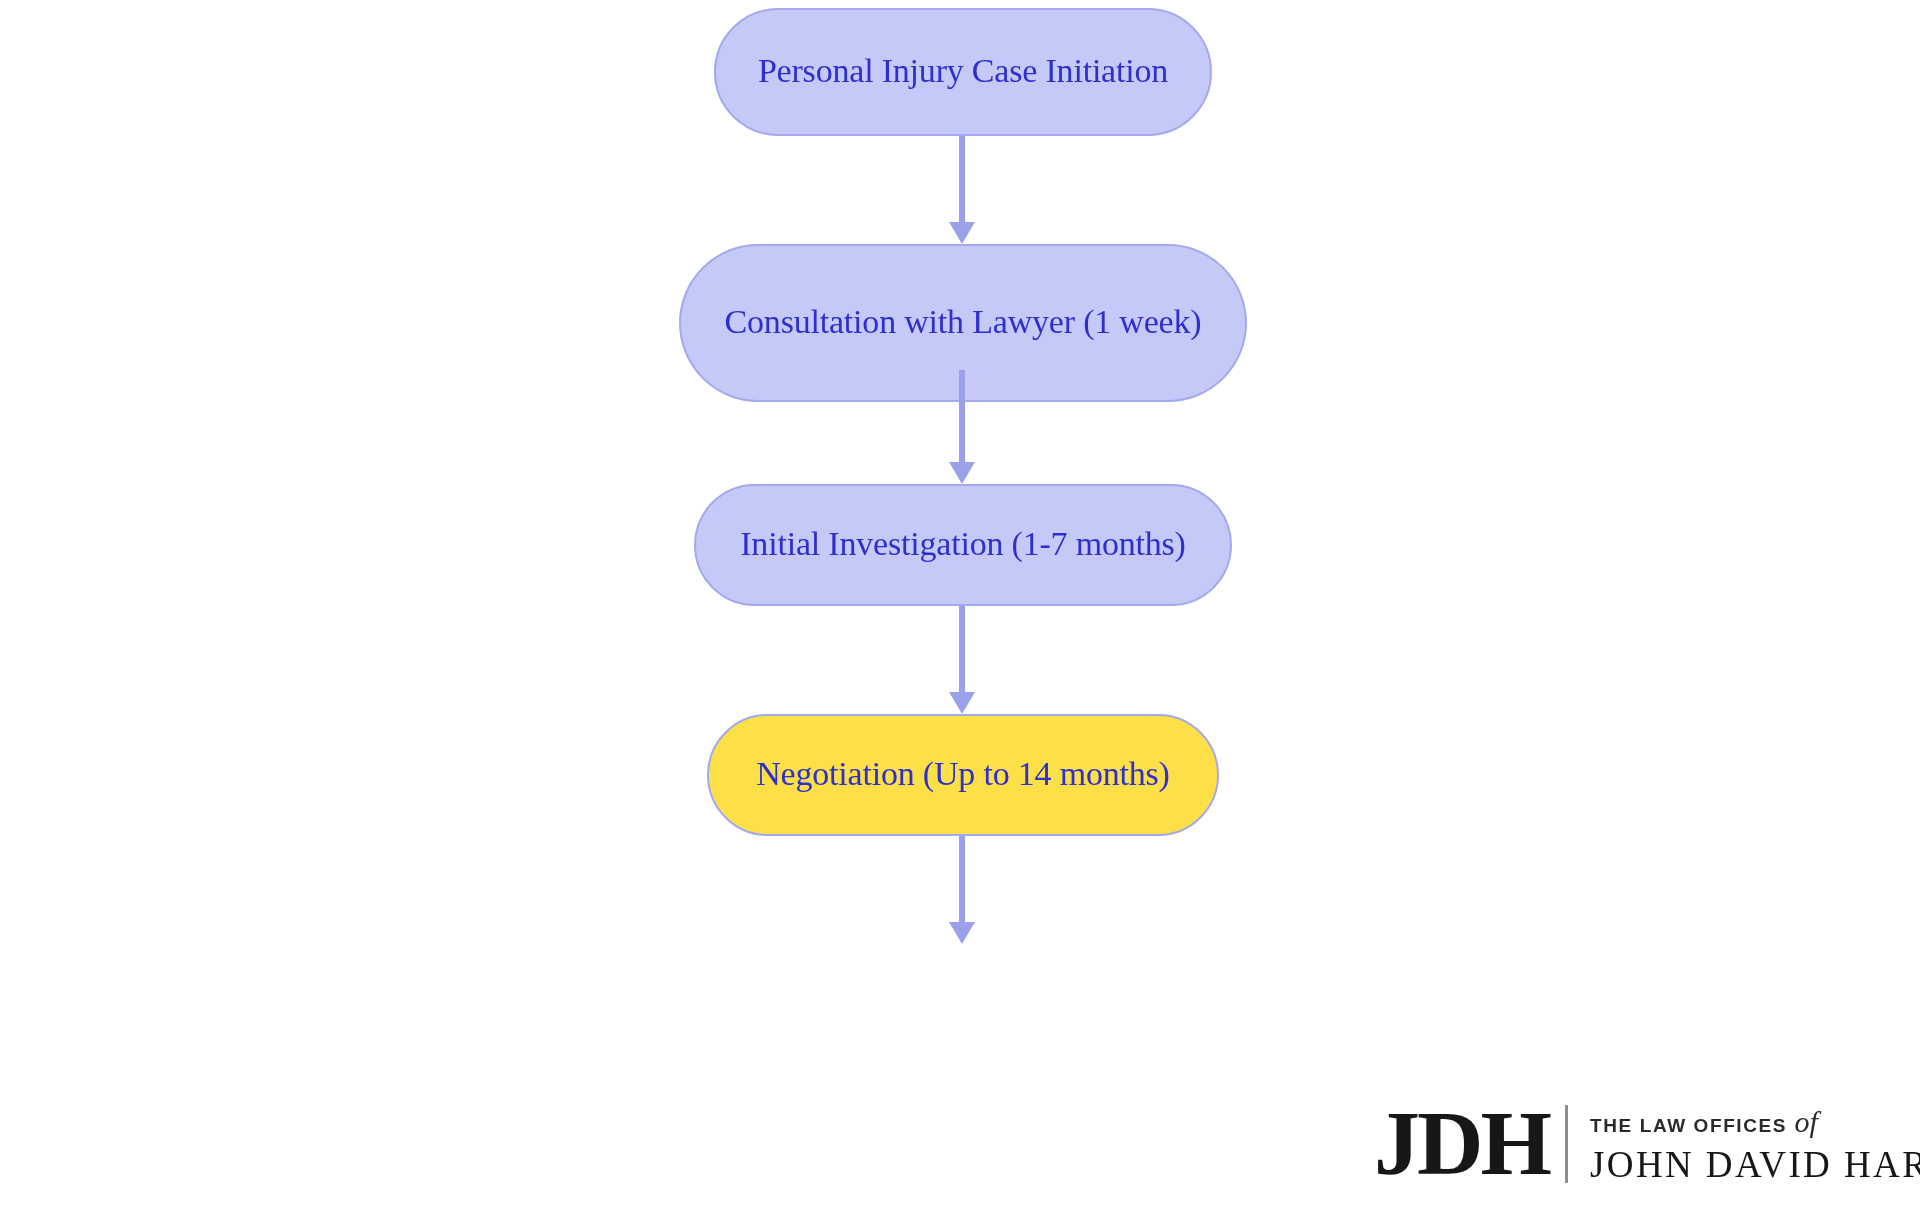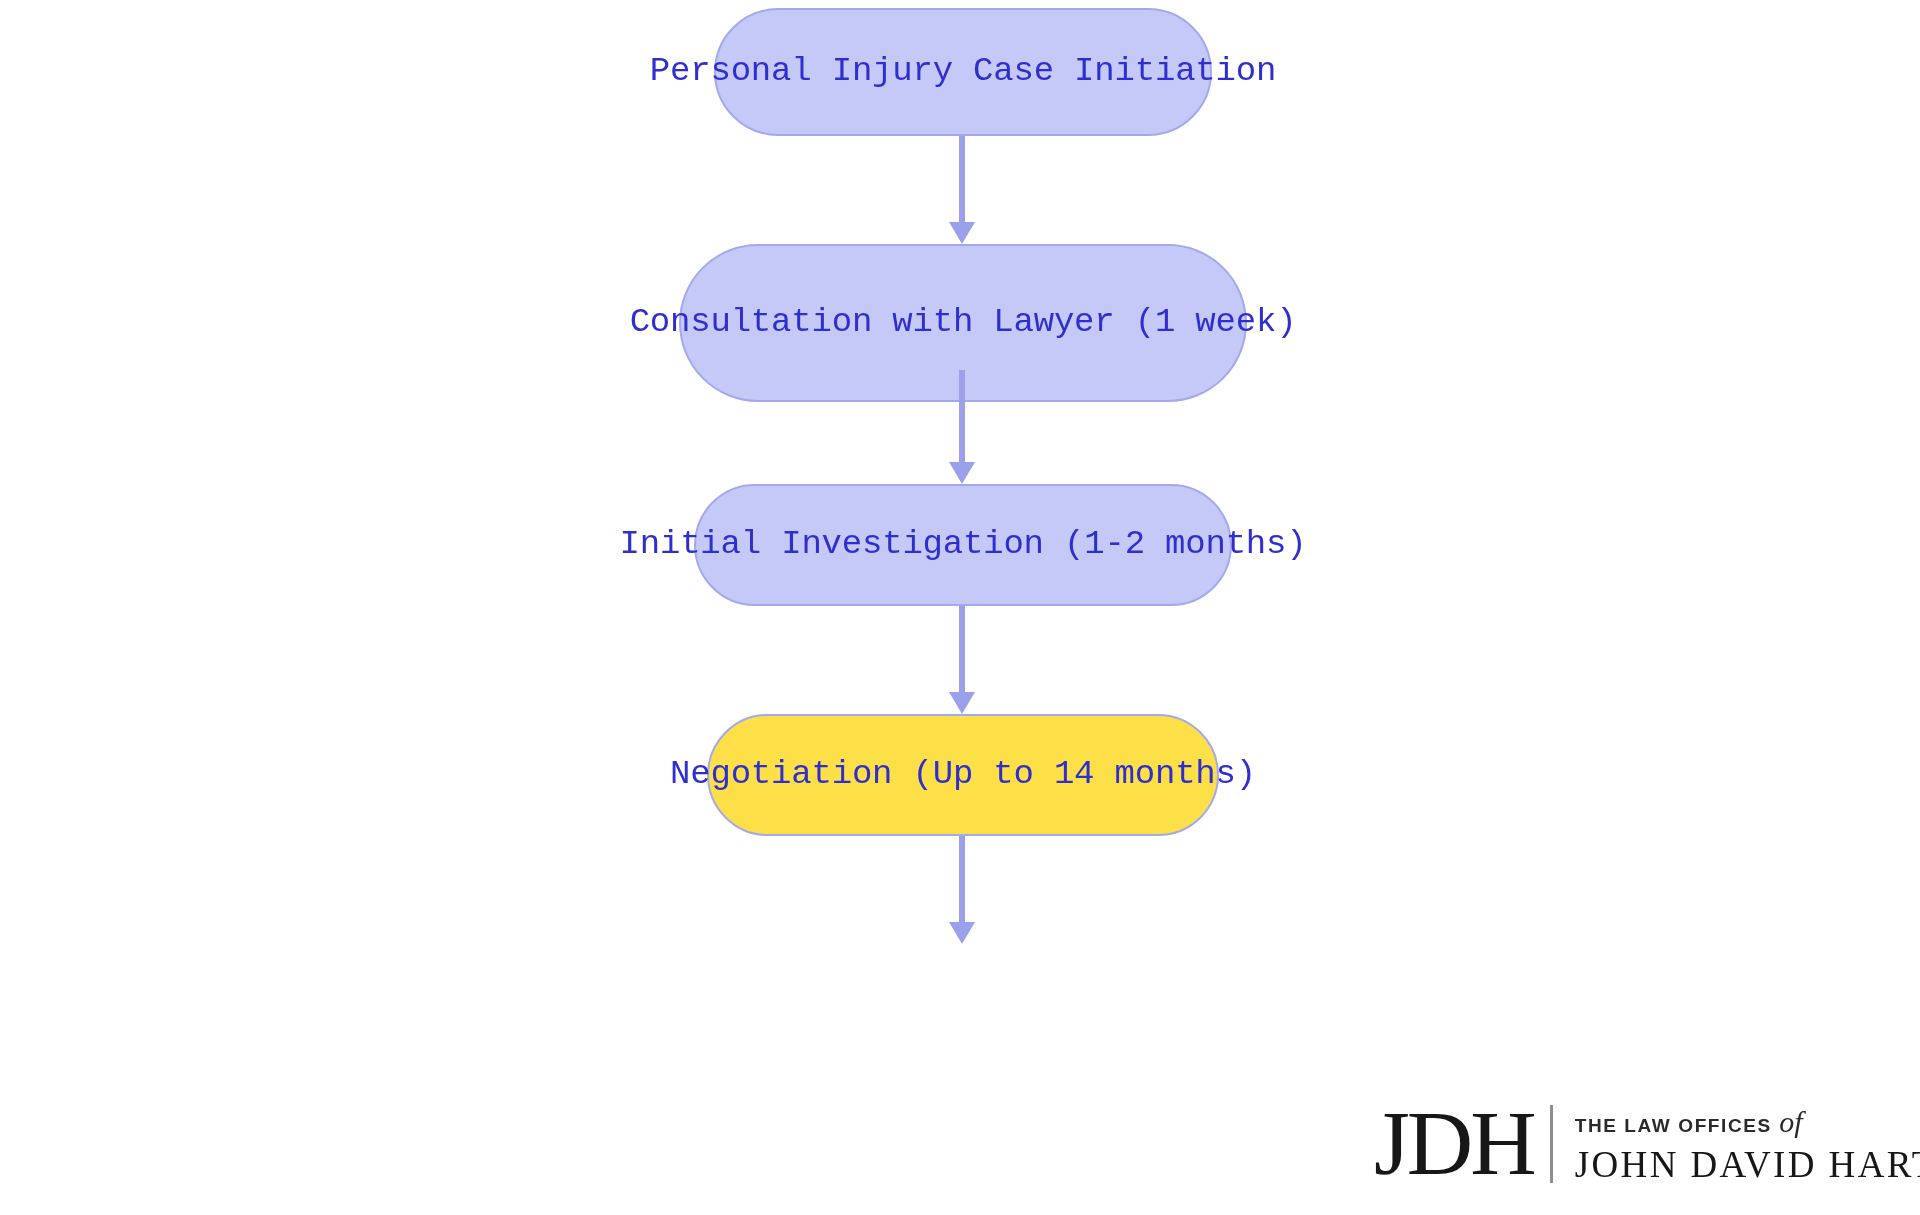--- a/index.html
+++ b/index.html
@@ -27,21 +27,21 @@
   .flow-node {
     position: absolute;
     box-sizing: border-box;
     display: flex;
     align-items: center;
     justify-content: center;
     background: #c5c9f7;
     border: 2px solid #a3a9ec;
     border-radius: 80px;
     color: #2f2fcf;
-    font-family: Liberation Mono, monospace;
+    font-family: Liberation Serif, serif;
     font-size: 34px;
     font-weight: 400;
     letter-spacing: -0.2px;
     white-space: nowrap;
     user-select: none;
   }
 
   .flow-node .node-label {
     display: block;
     line-height: 1;
@@ -104,21 +104,21 @@
     align-items: center;
     user-select: none;
   }
   #brand-monogram {
     font-family: "Liberation Serif", serif;
     font-size: 92px;
     line-height: 0.82;
     color: #171717;
     letter-spacing: -3px;
     padding-right: 16px;
-    font-weight: 400;
+    font-weight: 700;
   }
   #brand-divider {
     width: 3px;
     height: 78px;
     background: #8d8d8d;
     margin-right: 22px;
   }
   #brand-text {
     display: flex;
     flex-direction: column;
@@ -158,21 +158,21 @@
 
   <div class="flow-node" id="node-0" style="background: rgb(197, 201, 247); border-color: rgb(163, 169, 236); color: rgb(47, 47, 207);">
     <span class="node-label">Personal Injury Case Initiation</span>
   </div>
 
   <div class="flow-node" id="node-1" style="background: rgb(197, 201, 247); border-color: rgb(163, 169, 236); color: rgb(47, 47, 207);">
     <span class="node-label">Consultation with Lawyer (1 week)</span>
   </div>
 
   <div class="flow-node" id="node-2" style="background: rgb(197, 201, 247); border-color: rgb(163, 169, 236); color: rgb(47, 47, 207);">
-    <span class="node-label">Initial Investigation (1-2 months)</span>
+    <span class="node-label">Initial Investigation (1-7 months)</span>
   </div>
 
   <div class="flow-node" id="node-3" style="background: #fde047; border-color: rgb(163, 169, 236); color: rgb(47, 47, 207);">
     <span class="node-label">Negotiation (Up to 14 months)</span>
   </div>
 
 
   <div class="connector" id="connector-0">
     <div class="stem" style="background: rgb(154, 161, 234);"></div>
     <div class="head" style="border-top-color: rgb(154, 161, 234);"></div>

